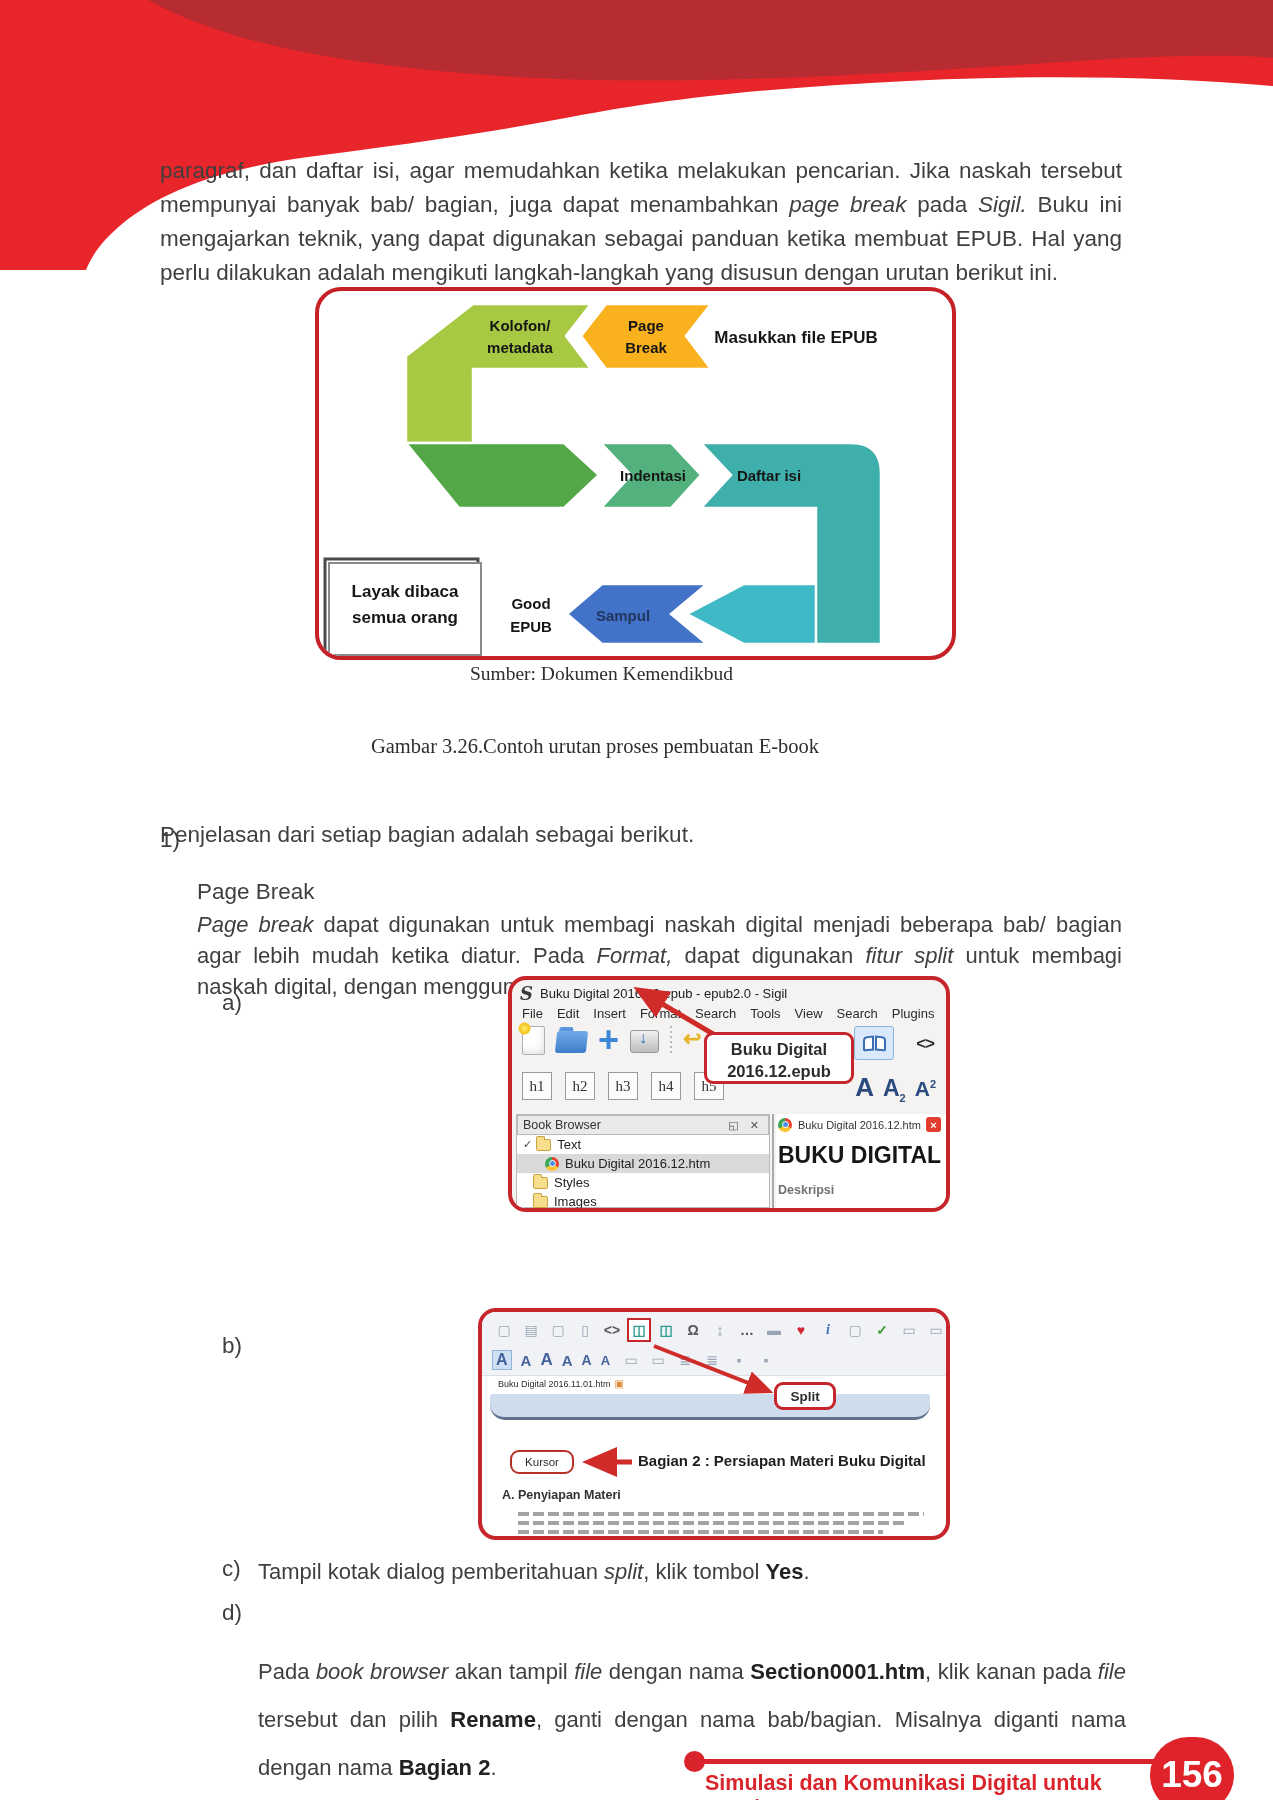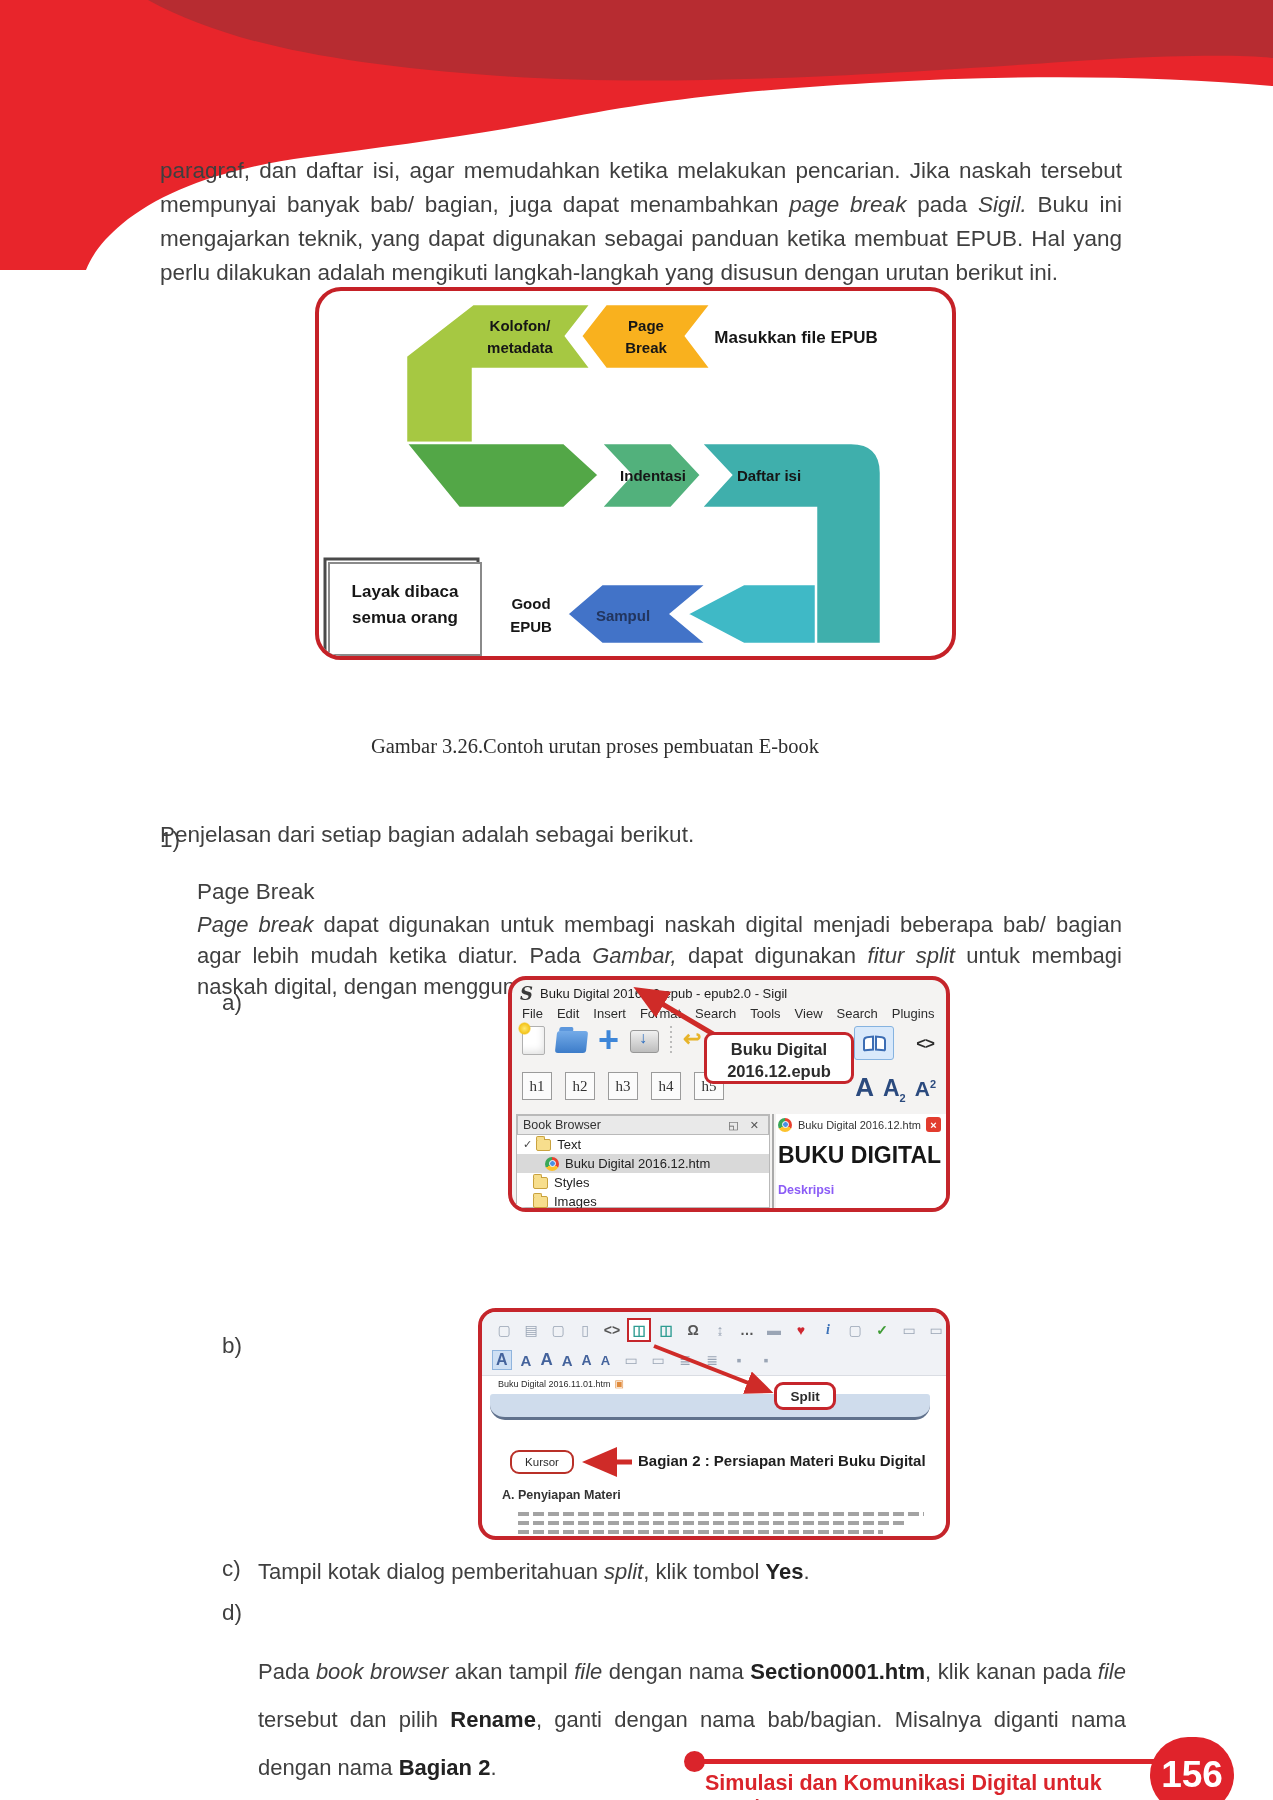--- a/index.html
+++ b/index.html
@@ -135,28 +135,29 @@
       <text x="477" y="52" class="big">Masukkan file EPUB</text>
       <text x="334" y="190">Indentasi</text>
       <text x="450" y="190">Daftar isi</text>
       <text x="304" y="330" class="onblue">Sampul</text>
       <text x="212" y="318">Good</text>
       <text x="212" y="341">EPUB</text>
       <text x="86" y="306" class="big">Layak dibaca</text>
       <text x="86" y="332" class="big">semua orang</text>
     </svg>
   </div>
+  <div class="abs src-caption">Sumber: Dokumen Kemendikbud</div>
   <div class="abs fig-caption">Gambar 3.26.Contoh urutan proses pembuatan E-book</div>
 
   <div class="abs para" style="left:160px; top:770px; width:962px; text-align:left;">Penjelasan dari setiap bagian adalah sebagai berikut.</div>
 
   <div class="abs lbl" style="left:160px; top:827px;">1)</div>
   <div class="abs para" style="left:197px; top:827px; text-align:left;">Page Break</div>
   <div class="abs para" style="left:197px; top:861px; width:925px; line-height:31px; font-size:22px;">
-    <span class="it">Page break</span><span> dapat digunakan untuk membagi naskah digital menjadi beberapa bab/ bagian agar lebih mudah ketika diatur. Pada </span><span class="it">Gambar,</span><span> dapat digunakan </span><span class="it">fitur split</span><span> untuk membagi naskah digital, dengan menggunakan langkah-langkah sebagai berikut.</span>
+    <span class="it">Page break</span><span> dapat digunakan untuk membagi naskah digital menjadi beberapa bab/ bagian agar lebih mudah ketika diatur. Pada </span><span class="it">Format,</span><span> dapat digunakan </span><span class="it">fitur split</span><span> untuk membagi naskah digital, dengan menggunakan langkah-langkah sebagai berikut.</span>
   </div>
 
   <div class="abs lbl" style="left:222px; top:990px;">a)</div>
 
   <div class="abs shot s1">
     <div class="ui" style="left:8px; top:3px; display:flex; align-items:center;">
       <span class="slogo">S</span>
       <span style="font-size:13px; color:#1c1c1c;">Buku Digital 2016.12.epub - epub2.0 - Sigil</span>
     </div>
     <div class="ui s1-menu" style="left:10px; top:26px; width:424px;">
@@ -236,21 +237,21 @@
     </div>
     <div class="ui" style="left:260px; top:134px; width:2px; height:94px; background:#aaa;"></div>
 
     <div class="ui" style="left:264px; top:134px; width:170px; height:94px; background:#fff;">
       <div style="display:flex; align-items:center; padding:3px 0 0 2px;">
         <span class="chrome"></span>
         <span style="font-size:11px; color:#333; white-space:nowrap;">Buku Digital 2016.12.htm</span>
         <span class="tabx">×</span>
       </div>
       <div style="font-size:23px; font-weight:800; color:#161616; margin:10px 0 0 2px; white-space:nowrap;">BUKU DIGITAL</div>
-      <div style="font-size:12.5px; font-weight:700; color:#8b5cf6; margin:14px 0 0 2px;">Deskripsi</div>
+      <div style="font-size:12.5px; font-weight:700; color:#737373; margin:14px 0 0 2px;">Deskripsi</div>
     </div>
   </div>
 
   <div class="abs lbl" style="left:222px; top:1333px;">b)</div>
 
   <div class="abs shot s2">
     <div class="ui s2-tbzone"></div>
     <div class="ui irow" style="left:10px; top:6px;">
       <span class="ic">▢</span>
       <span class="ic">▤</span>

